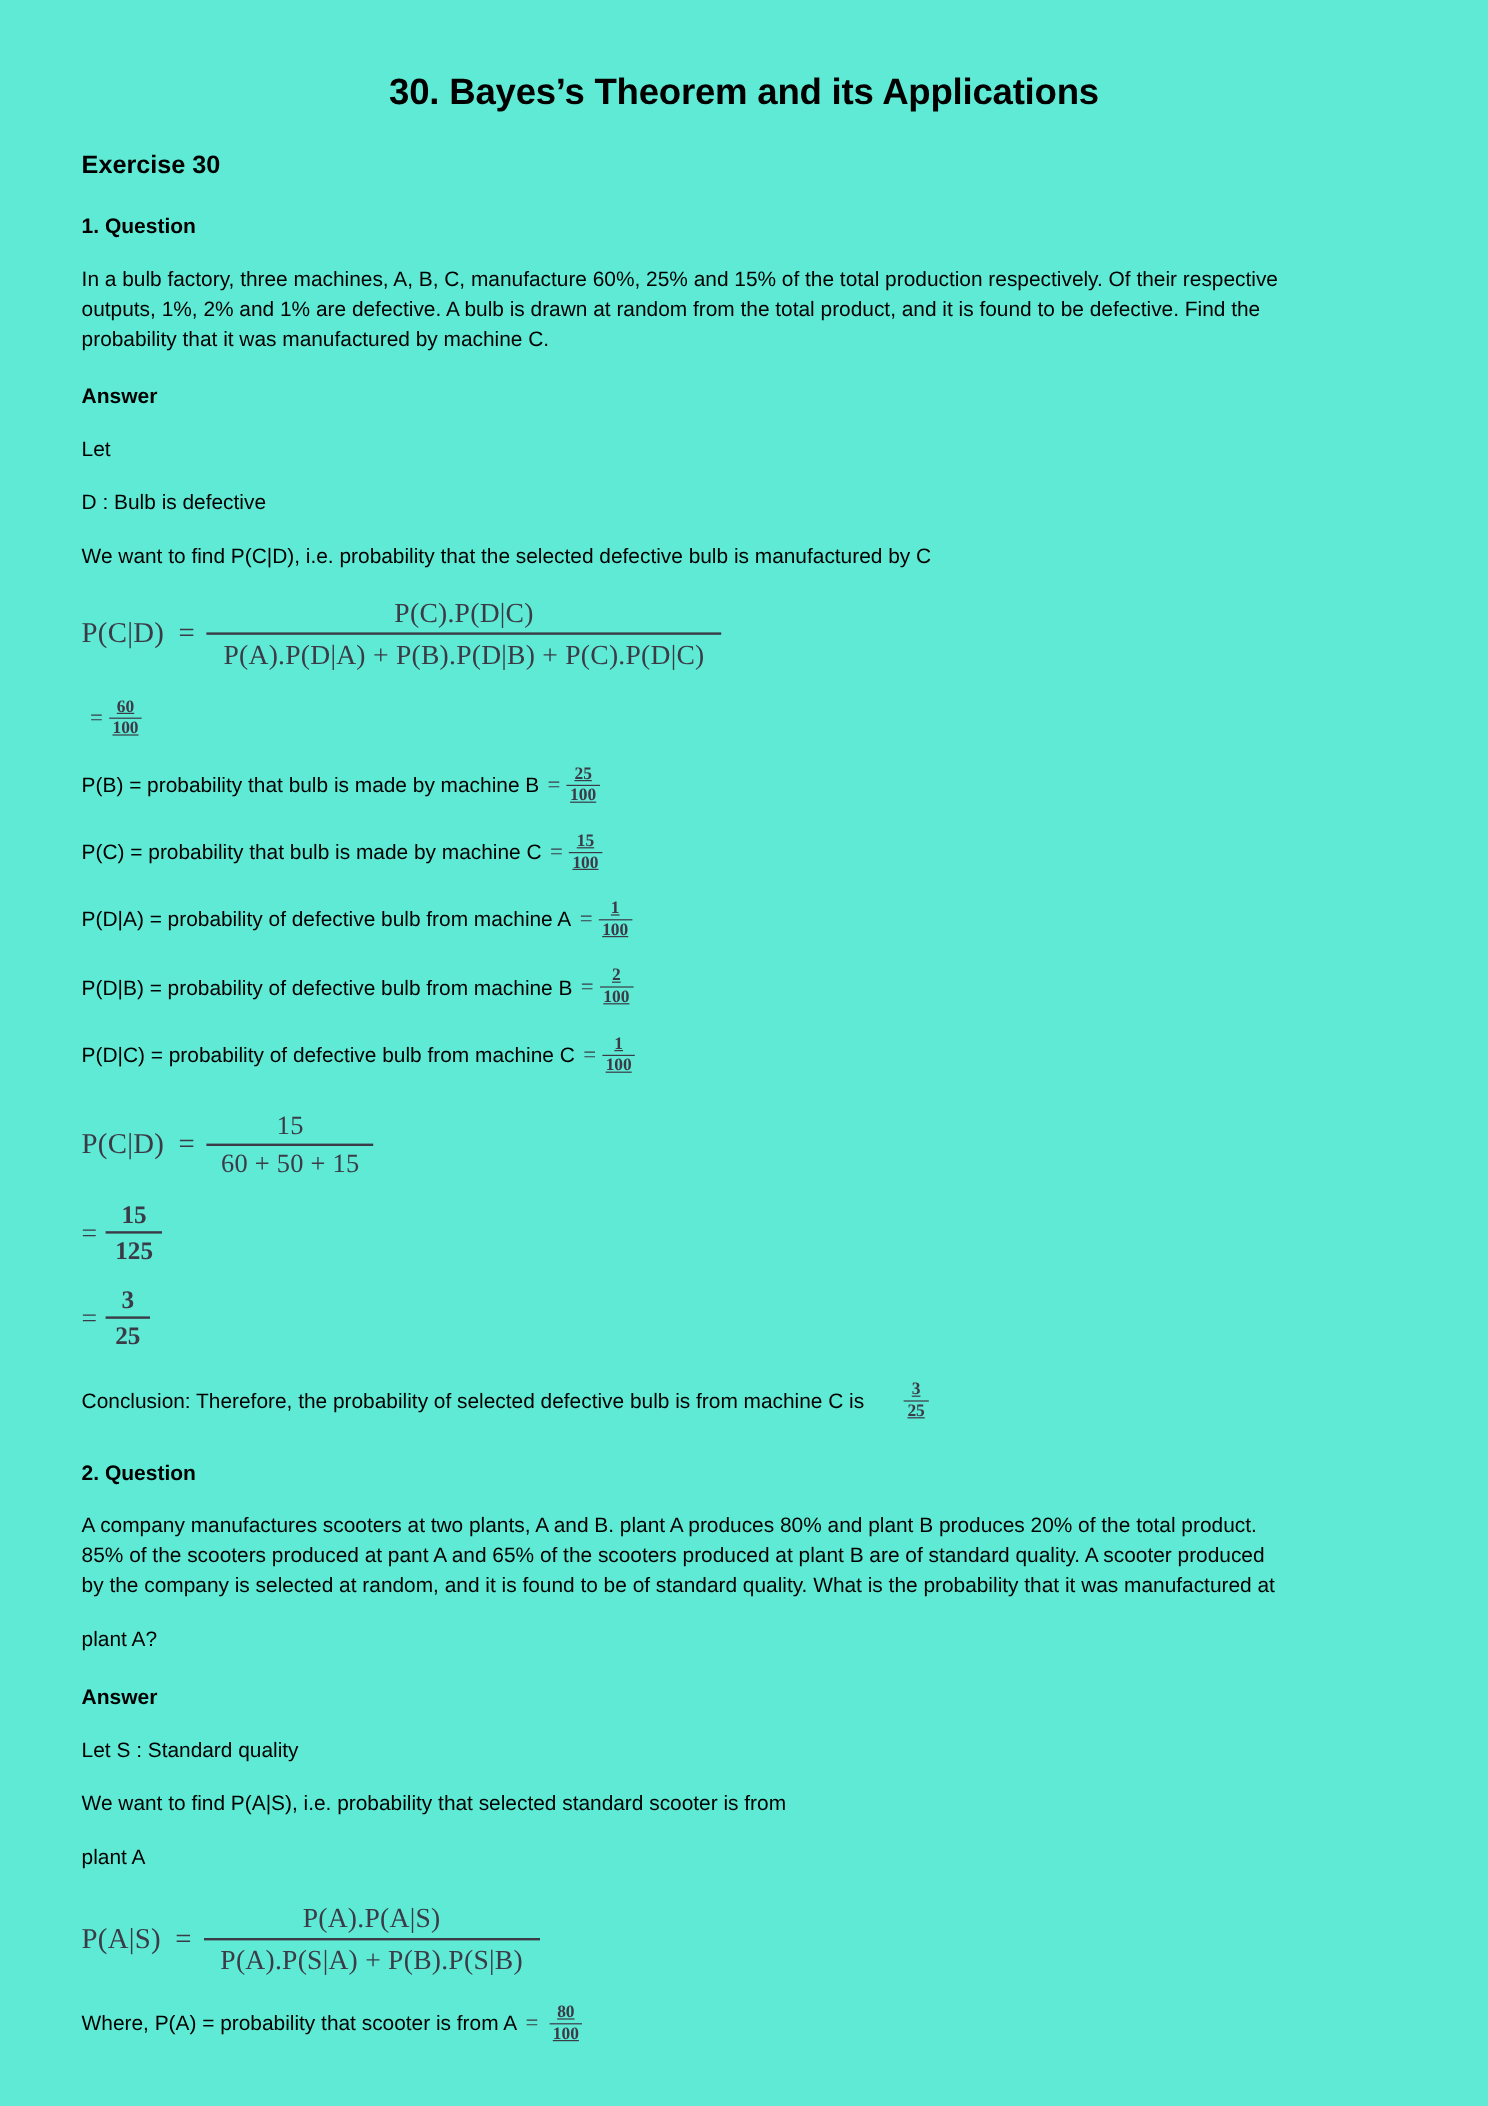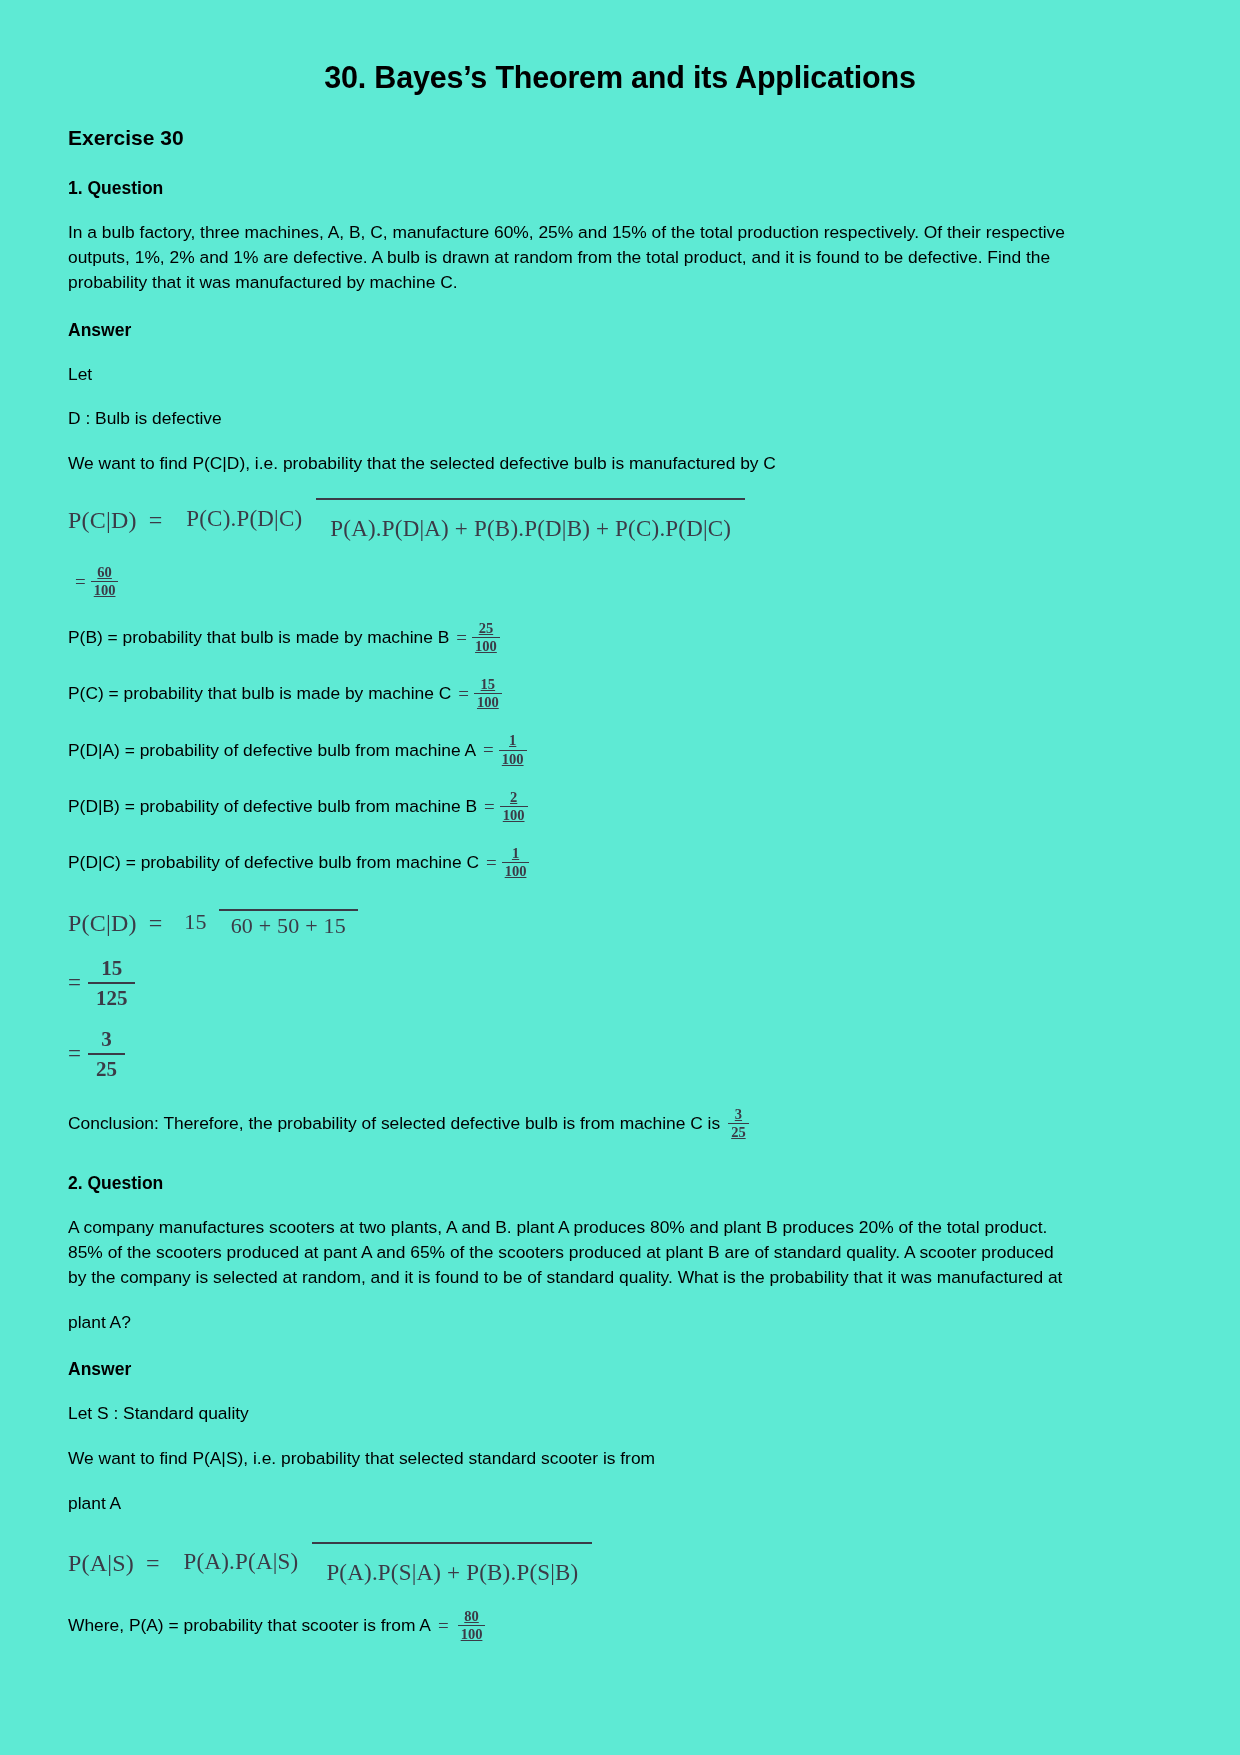--- a/index.html
+++ b/index.html
@@ -106,34 +106,34 @@
   .display-eq .lhs {
     font-size: 24px;
     letter-spacing: 0.2px;
   }
   .display-eq .eq {
     font-size: 24px;
     margin: 0 10px 0 12px;
   }
   .bigfrac {
     display: inline-flex;
-    flex-direction: row;
+    flex-direction: column;
     align-items: center;
     justify-content: center;
     line-height: 1.12;
   }
   .bigfrac .num {
     font-size: 23px;
     padding: 0 14px 3px 14px;
     letter-spacing: 0.2px;
   }
   .bigfrac .den {
     font-size: 23px;
     border-top: 2px solid #3b3b47;
-    padding: 16px 14px 0 14px;
+    padding: 4px 14px 0 14px;
     letter-spacing: 0.2px;
   }
   
   .midfrac .num { font-size: 22px; padding: 0 12px 3px 12px; }
   .midfrac .den { font-size: 22px; border-top: 2px solid #3b3b47; padding: 3px 12px 0 12px; }
 
   
   .eq-line {
     margin: 18px 0 0 0;
     display: flex;
@@ -156,20 +156,21 @@
   .stkfrac .num { font-size: 21px; padding: 0 8px 2px 8px; }
   .stkfrac .den { font-size: 21px; border-top: 2px solid #3b3b47; padding: 3px 8px 0 8px; text-align: right; }
 
   .conclusion {
     font-size: 17.4px;
     line-height: 1.43;
     margin: 26px 0 0 0;
     display: flex;
     align-items: center;
     white-space: nowrap;
+    gap: 25px;
   }
 </style>
 </head>
 <body>
 
 <div class="page">
 
   <h1 class="doc-title">30. Bayes’s Theorem and its Applications</h1>
 
   <div class="section-head">Exercise 30</div>

